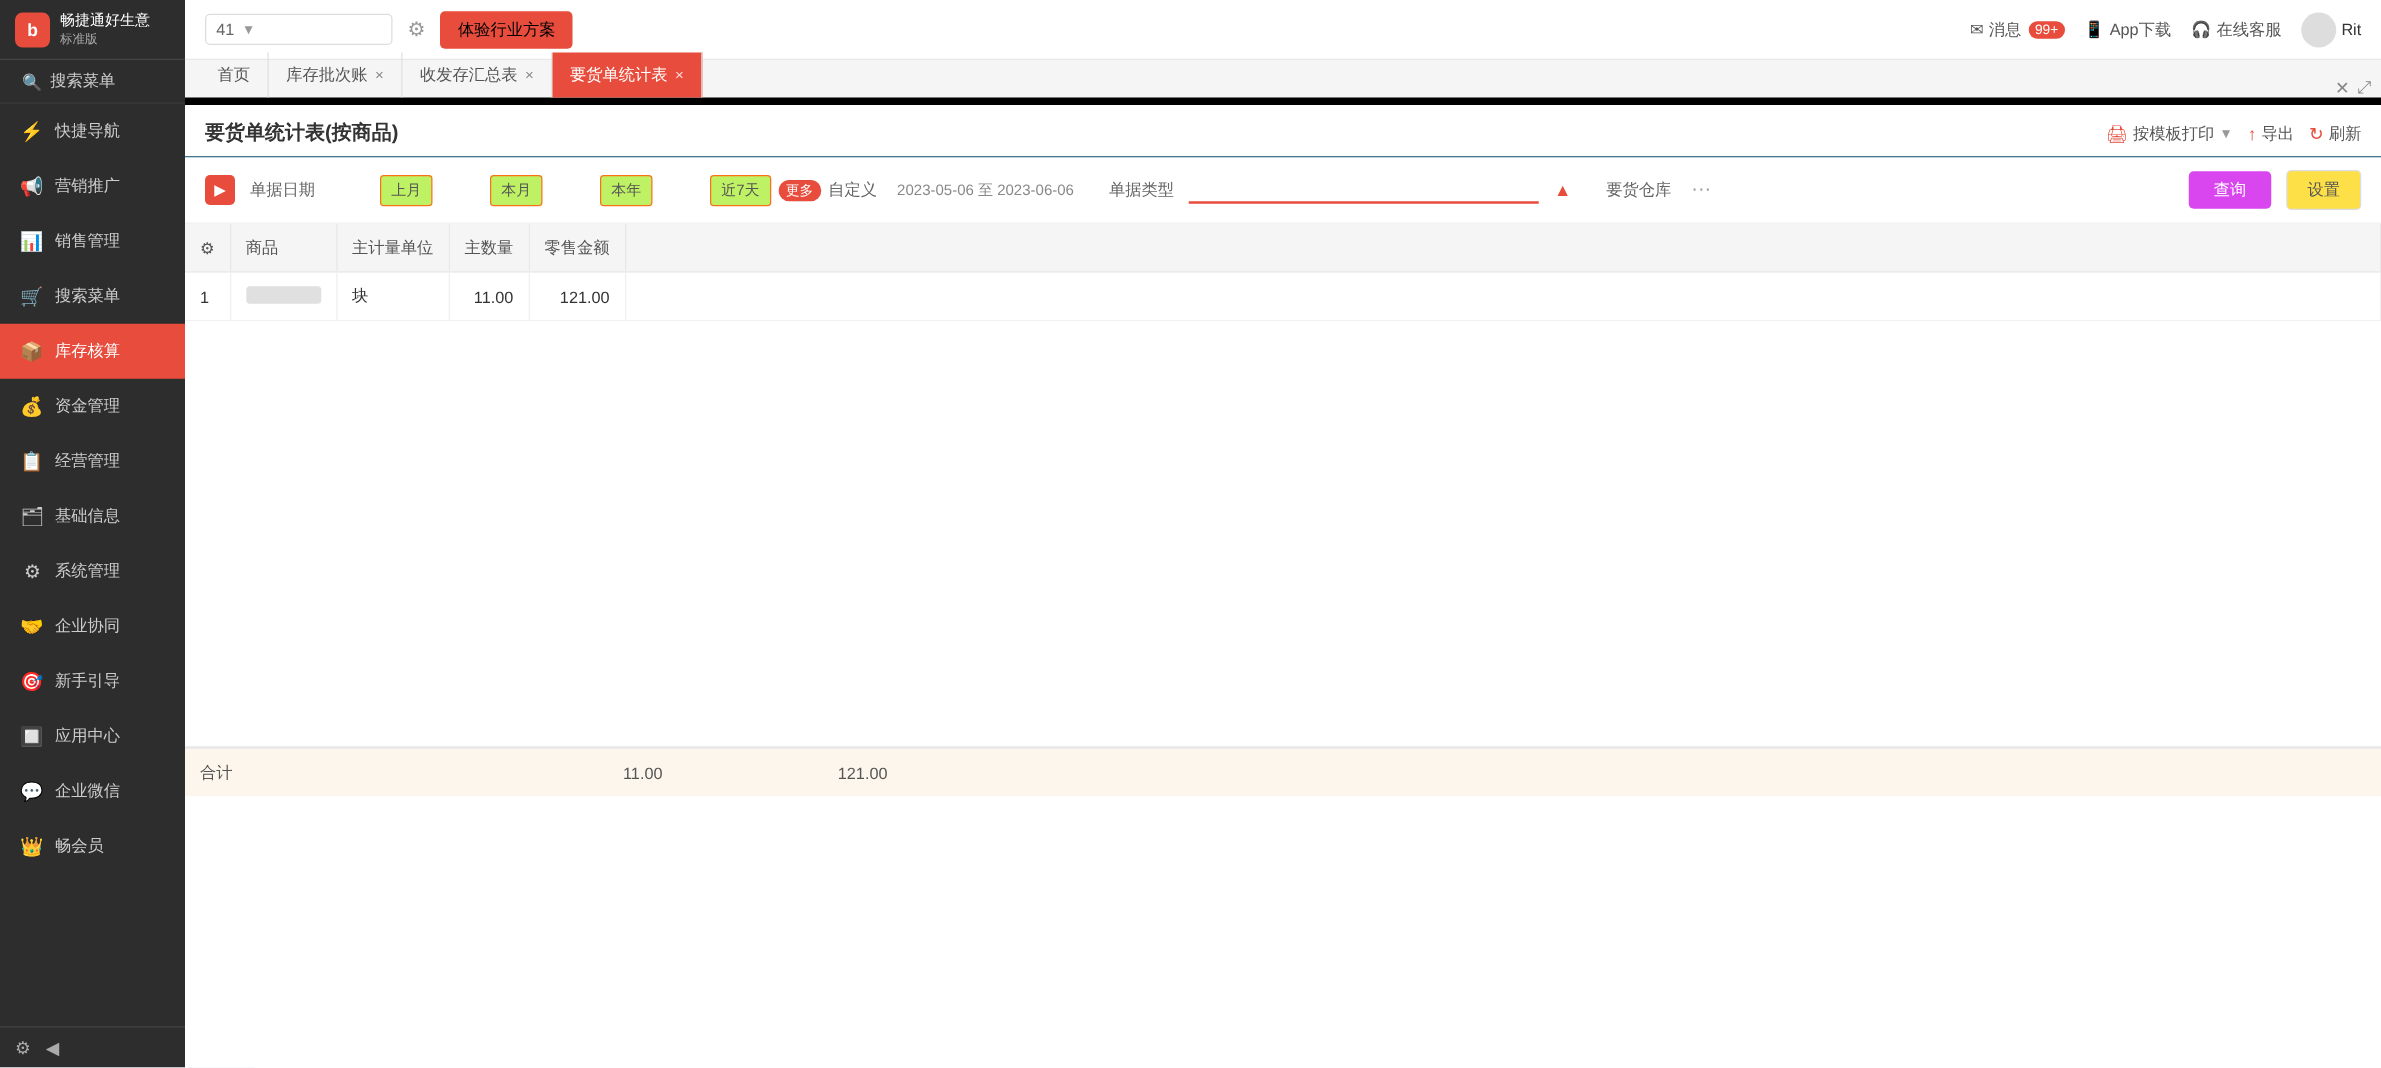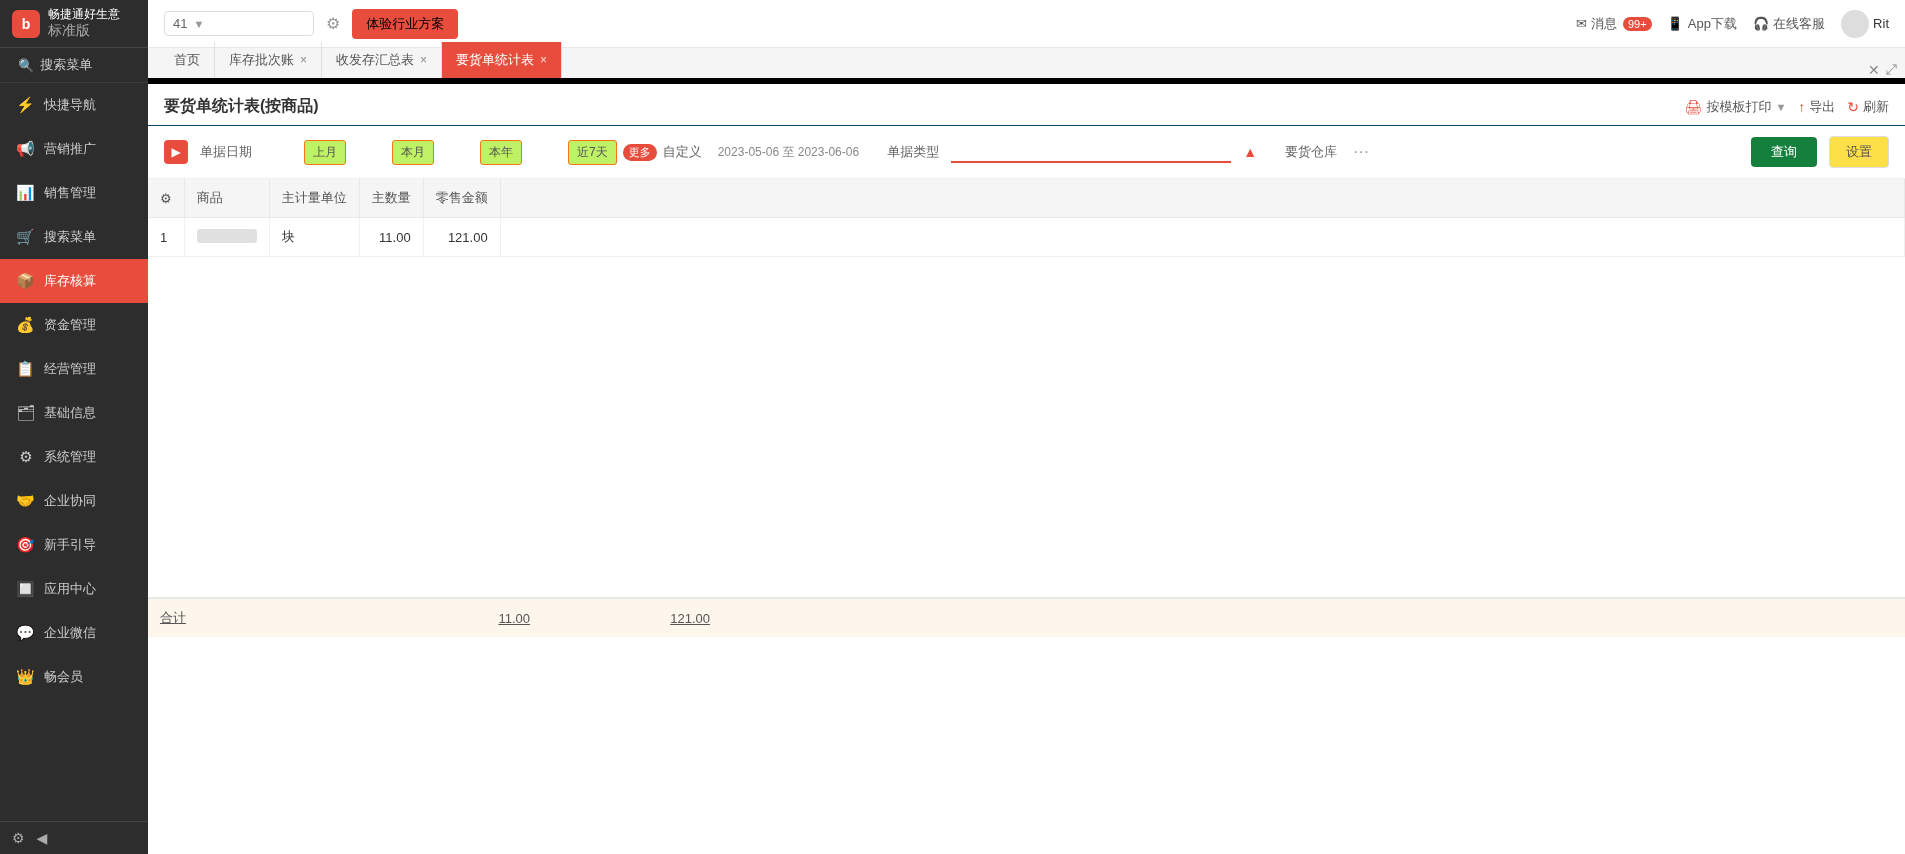--- a/index.html
+++ b/index.html
@@ -33,21 +33,21 @@
       font-weight: bold;
       font-size: 14px;
       margin-right: 8px;
       flex-shrink: 0;
     }
     .sidebar-logo-text {
       color: #fff;
       font-size: 12px;
       line-height: 1.3;
     }
-    .sidebar-logo-text .sub { color: #aaa; font-size: 14px; font-family: Liberation Mono, monospace; }
+    .sidebar-logo-text .sub { color: #aaa; font-size: 10px; }
     .sidebar-search {
       display: flex;
       align-items: center;
       padding: 8px 12px;
       color: #ccc;
       cursor: pointer;
       font-size: 13px;
       border-bottom: 1px solid #3a3a3a;
     }
     .sidebar-search span { margin-left: 6px; }
@@ -303,21 +303,21 @@
     }
     .filter-dropdown-btn {
       color: #e74c3c;
       cursor: pointer;
       font-size: 14px;
     }
     .filter-warehouse-label { color: #666; font-size: 13px; margin-left: 16px; white-space: nowrap; }
     .filter-warehouse-dots { color: #999; cursor: pointer; font-size: 16px; margin-left: 4px; }
     .filter-query-btn {
       margin-left: auto;
-      background: #15803d;
+      background: #d946ef;
       color: white;
       border: none;
       padding: 6px 20px;
       border-radius: 4px;
       cursor: pointer;
       font-size: 13px;
     }
     .filter-setting-btn {
       background: #fde047;
       color: #555;
@@ -386,21 +386,20 @@
     
     .table-footer {
       background: #fdf6ec;
       border-top: 2px solid #e8e8e8;
       display: flex;
       align-items: center;
       padding: 10px 12px;
       font-size: 13px;
       color: #555;
       margin-top: auto;
-      text-decoration: underline;
     }
     .footer-label { min-width: 100px; }
     .footer-num { text-align: right; min-width: 80px; }
   </style>
 </head>
 <body>
 
 <div class="sidebar">
   <div class="sidebar-logo">
     <div class="sidebar-logo-icon">

